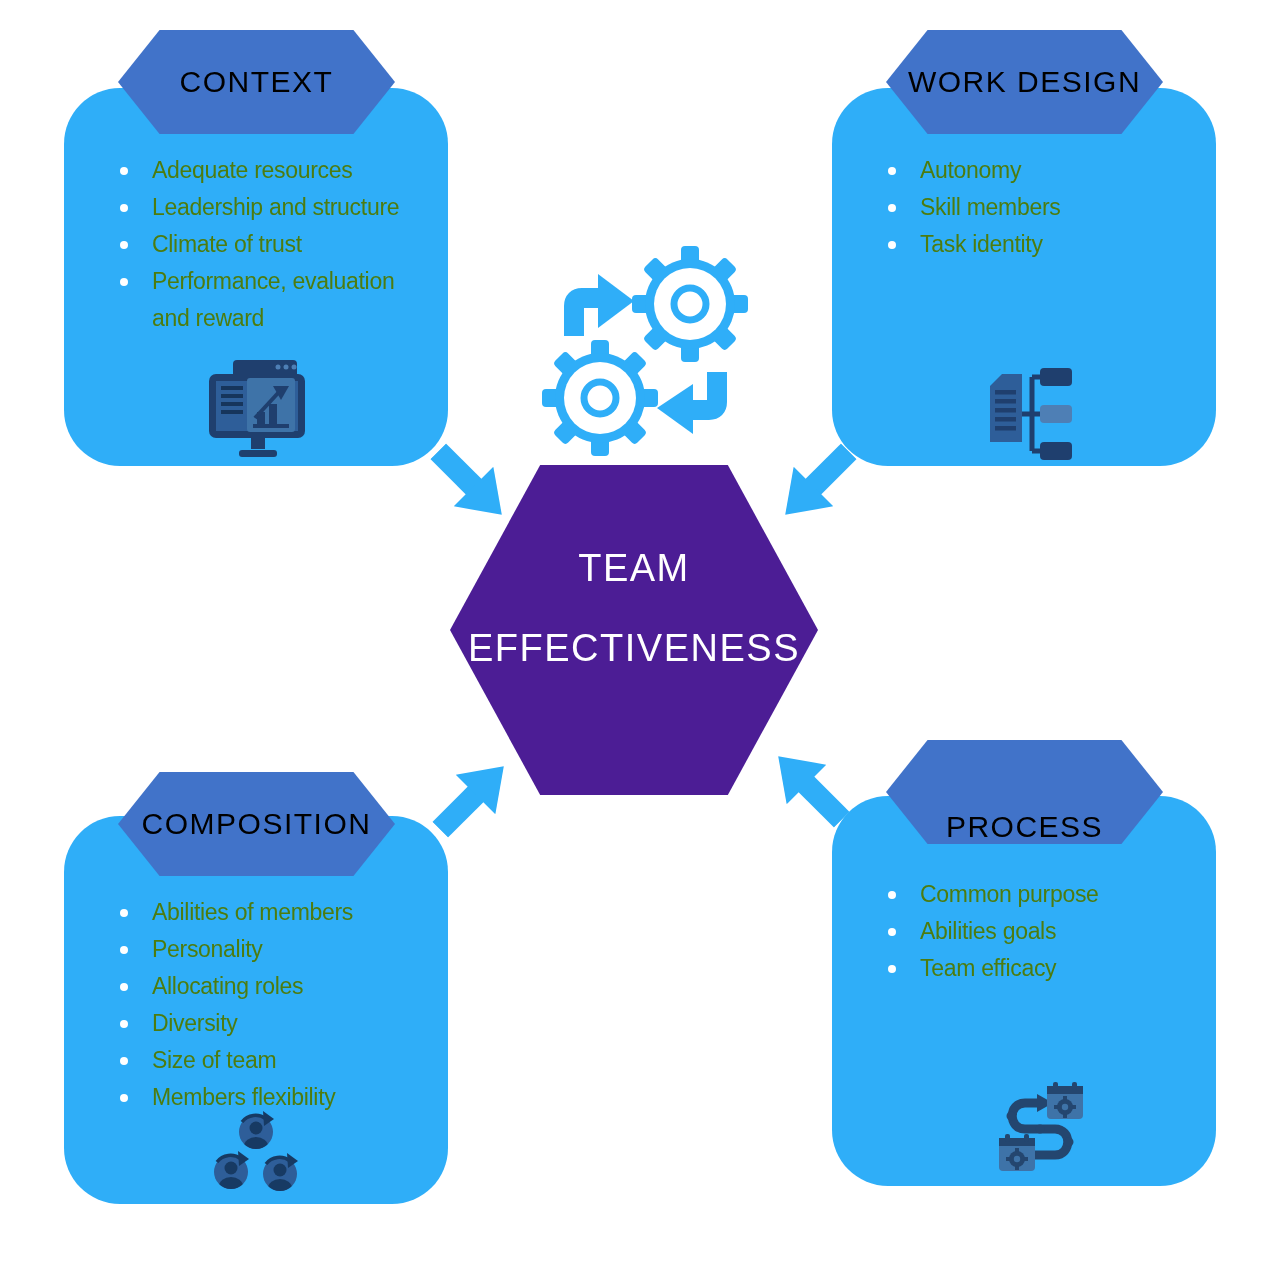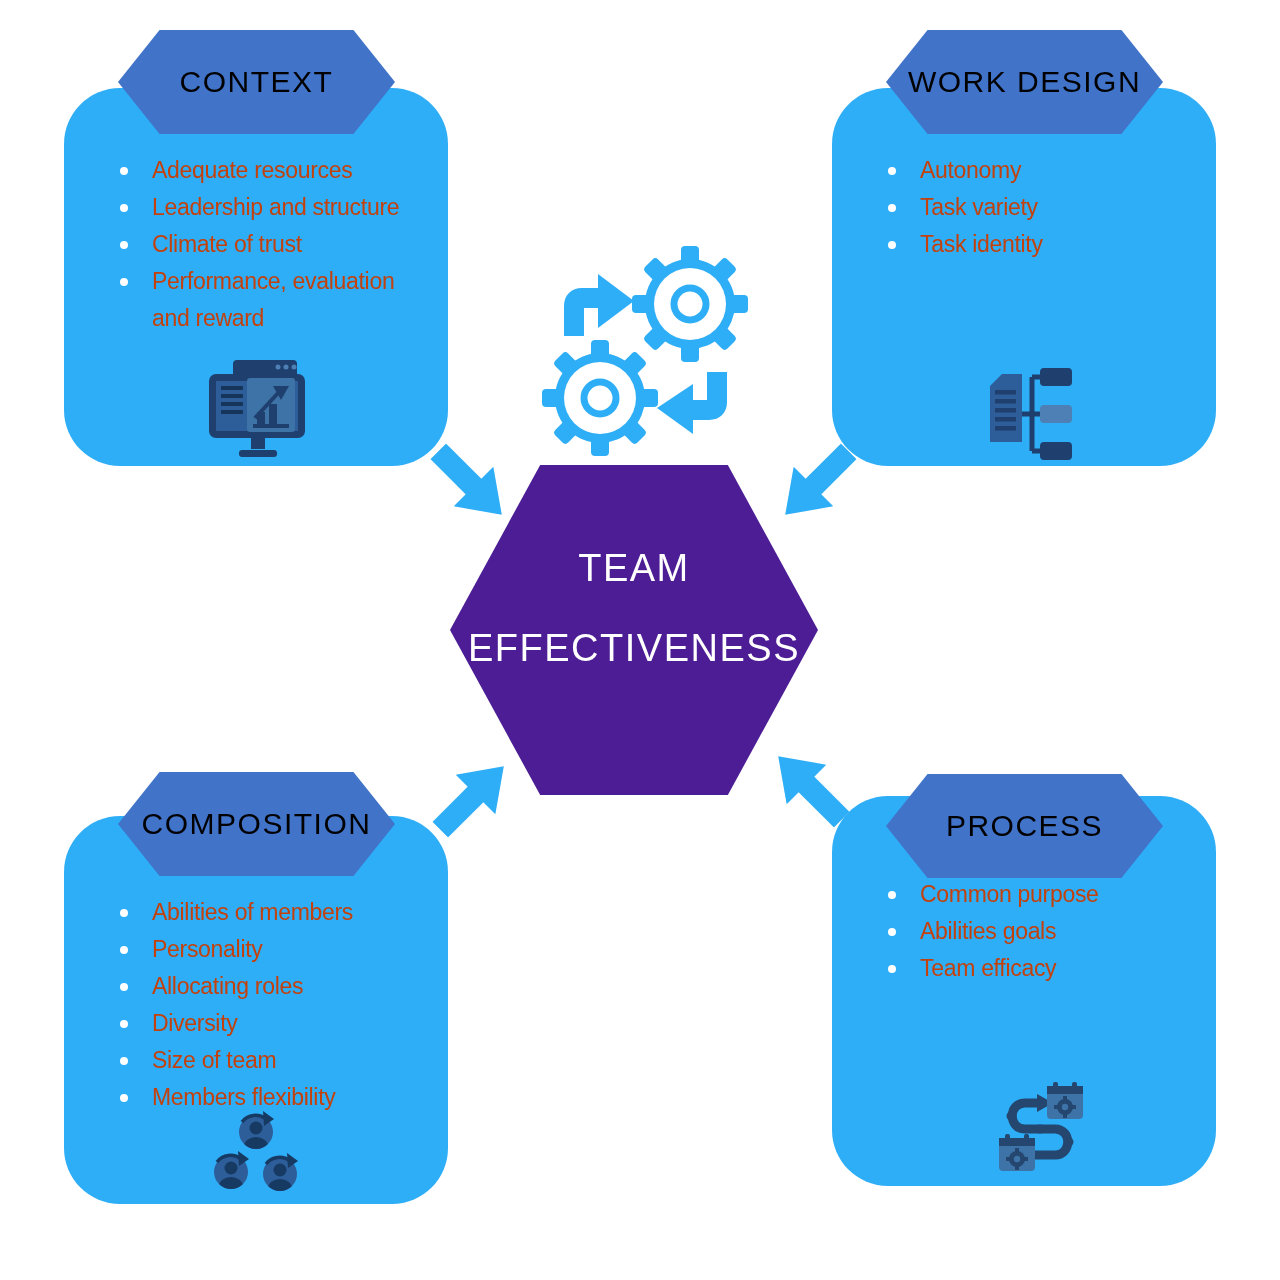--- a/index.html
+++ b/index.html
@@ -11,21 +11,21 @@
     position:absolute;background:#2FAEF8;border-radius:56px;
   }
   .hexhead{
     position:absolute;width:277px;height:104px;background:#4173C9;
     clip-path:polygon(0% 50%,15% 0%,85% 0%,100% 50%,85% 100%,15% 100%);
     display:flex;align-items:center;justify-content:center;
     color:#000000;font-size:30px;letter-spacing:1.5px;font-weight:400;
   }
   .bullets{
     position:absolute;margin:0;padding:0;list-style:none;
-    color:#c2410c;font-size:23px;letter-spacing:-0.3px;
+    color:#4d7c0f;font-size:23px;letter-spacing:-0.3px;
   }
   .bullets li{
     position:relative;padding-left:32px;line-height:37px;max-width:280px;
   }
   .bullets li::before{
     content:"";position:absolute;left:0;top:14.5px;width:8px;height:8px;
     border-radius:50%;background:#ffffff;
   }
   .hexagon{
     position:absolute;left:450px;top:465px;width:368px;height:330px;background:#4c1d95;
@@ -76,21 +76,21 @@
     <rect x="46" y="78" width="14" height="11" fill="#1F3F6E"></rect>
     <rect x="34" y="90" width="38" height="7" rx="3" fill="#1F3F6E"></rect>
   </svg>
 
   <div class="card" style="left:832px;top:88px;width:384px;height:378px;"></div>
   <div class="hexhead" style="left:886px;top:30px;">
     <span>WORK DESIGN</span>
   </div>
   <ul class="bullets" style="left:888px;top:152px;">
     <li>Autonomy</li>
-    <li>Task variety</li>
+    <li>Skill members</li>
     <li>Task identity</li>
   </ul>
   <svg class="abs" style="left:982px;top:368px;" width="95" height="92" viewBox="0 0 95 92">
     <path d="M8 18 L20 6 H40 V74 H8 Z" fill="#2E5E99"></path>
     <rect x="13" y="22" width="21" height="4.5" fill="#1F3F6E"></rect>
     <rect x="13" y="31" width="21" height="4.5" fill="#1F3F6E"></rect>
     <rect x="13" y="40" width="21" height="4.5" fill="#1F3F6E"></rect>
     <rect x="13" y="49" width="21" height="4.5" fill="#1F3F6E"></rect>
     <rect x="13" y="58" width="21" height="4.5" fill="#1F3F6E"></rect>
     <path d="M40 46 H50 M50 9 V83 M50 9 H58 M50 46 H58 M50 83 H58" stroke="#1F3F6E" stroke-width="5" fill="none"></path>
@@ -201,21 +201,21 @@
       <g clip-path="url(#m3)">
           <circle cx="74" cy="64" r="6.5" fill="#173A63"></circle>
           <ellipse cx="74" cy="82" rx="12" ry="9" fill="#173A63"></ellipse>
         </g>
       <path d="M60 58 A17 17 0 0 1 84 55" stroke="#173A63" stroke-width="3.5" fill="none"></path>
       <polygon points="81,47 92,55 82,62" fill="#173A63"></polygon>
     </g>
   </svg>
 
   <div class="card" style="left:832px;top:796px;width:384px;height:390px;"></div>
-  <div class="hexhead" style="left:886px;top:774px;">
+  <div class="hexhead" style="left:886px;top:740px;align-items:flex-end;">
     <span>PROCESS</span>
   </div>
   <ul class="bullets" style="left:888px;top:876px;">
     <li>Common purpose</li>
     <li>Abilities goals</li>
     <li>Team efficacy</li>
   </ul>
   <svg class="abs" style="left:995px;top:1082px;" width="92" height="92" viewBox="0 0 92 92">
     <path d="M38 73 H60 C77 73 77 47 60 47 H30 C13 47 13 21 30 21 H42" stroke="#24466F" stroke-width="9" fill="none" stroke-linecap="round"></path>
     <polygon points="42,12 58,21 42,30" fill="#24466F"></polygon>

